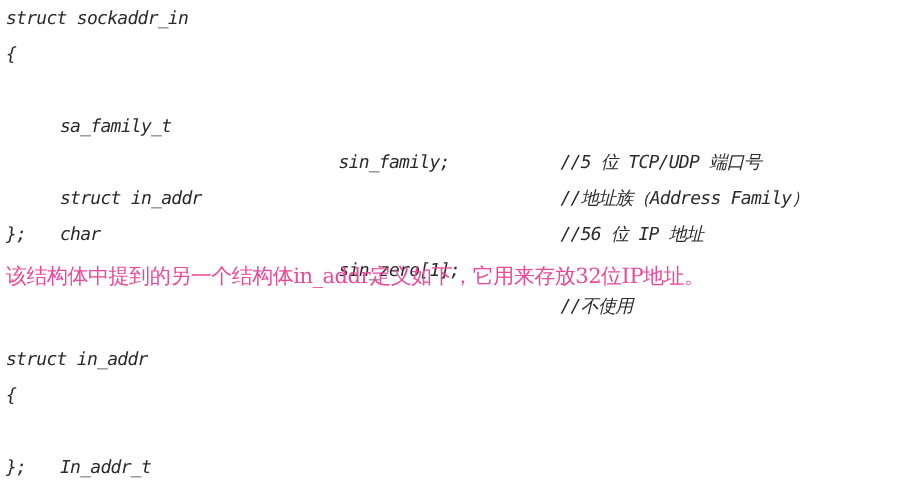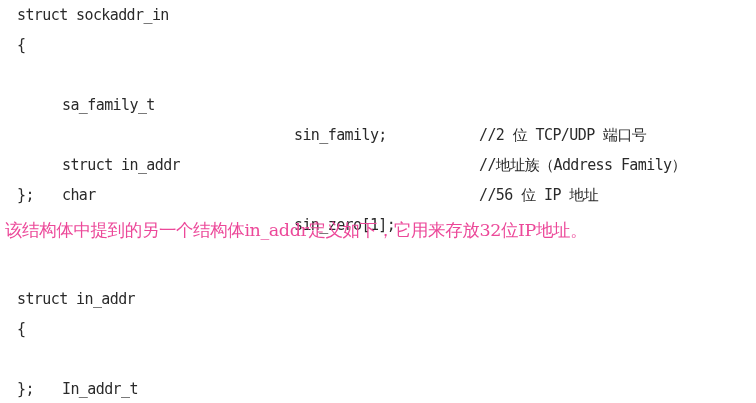--- a/index.html
+++ b/index.html
@@ -1,44 +1,45 @@
 <!DOCTYPE html>
 <html><head>
 <meta charset="utf-8">
 <style>
   html, body { margin: 0; padding: 0; background: #ffffff; }
   body { width: 756px; height: 403px; position: relative; overflow: hidden; color: #222; }
-  .code { position: absolute; left: 17px; font-family: "DejaVu Sans Mono", "Liberation Mono", monospace; font-size: 15px; letter-spacing: -0.6px; line-height: 30px; white-space: pre; color: #2a2a2a; }
+  .code { position: absolute; left: 5px; font-family: "DejaVu Sans Mono", "Liberation Mono", monospace; font-size: 15px; letter-spacing: -0.6px; line-height: 30px; white-space: pre; color: #2a2a2a; font-style: italic; }
   .line { position: absolute; left: 0; height: 30px; white-space: pre; }
   .c1 { position: absolute; left: 45px; text-align: right; }
   .c2 { position: absolute; left: 277px; }
   .c3 { position: absolute; left: 462px; }
   .prose { position: absolute; left: 5px; top: 218px; font-family: "DejaVu Serif", "Liberation Serif", serif; font-size: 17.5px; letter-spacing: -0.4px; color: #ec4899; white-space: nowrap; }
 </style>
 </head>
 <body>
 
 <div class="code" style="top:0;">
   <div class="line" style="top:0;">struct sockaddr_in</div>
   <div class="line" style="top:30px;">{</div>
   <div class="line" style="top:60px;width:740px;">
     <span class="c1">sa_family_t</span>
     <span class="c2">sin_family;</span>
     <span class="c3">//地址族（Address Family）</span>
   </div>
   <div class="line" style="top:90px;width:740px;">
-    <span class="c3">//2 位 TCP/UDP 端口号</span>
+    <span class="c3">//5 位 TCP/UDP 端口号</span>
   </div>
   <div class="line" style="top:120px;width:740px;">
     <span class="c1">struct in_addr</span>
     <span class="c3">//56 位 IP 地址</span>
   </div>
   <div class="line" style="top:150px;width:740px;">
     <span class="c1">char</span>
     <span class="c2">sin_zero[1];</span>
+    <span class="c3">//不使用</span>
   </div>
   <div class="line" style="top:180px;">};</div>
 </div>
 
 <div class="prose">该结构体中提到的另一个结构体in_addr定义如下，它用来存放32位IP地址。</div>
 
 <div class="code" style="top:284px;">
   <div class="line" style="top:0;">struct in_addr</div>
   <div class="line" style="top:30px;">{</div>
   <div class="line" style="top:60px;width:740px;">

